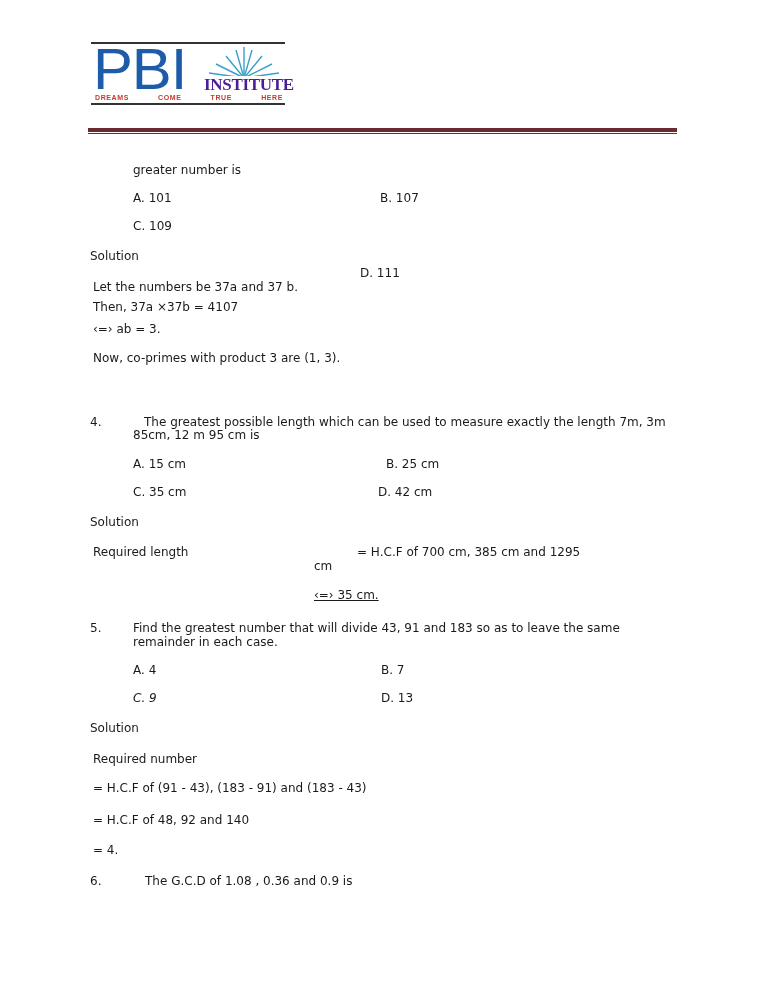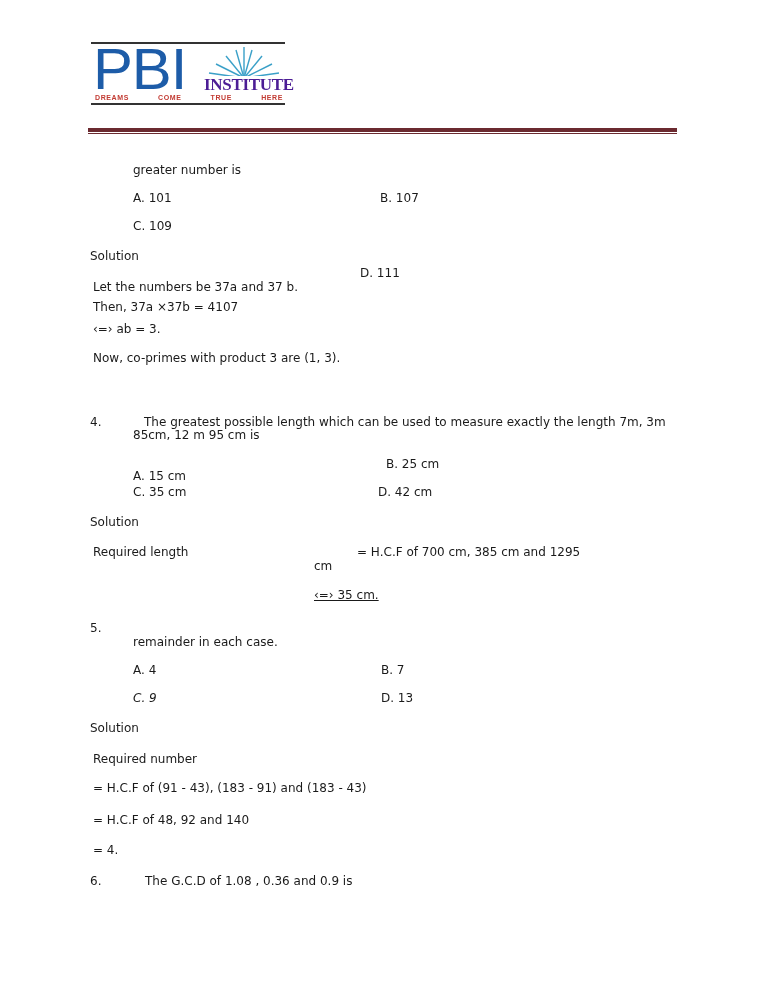--- a/index.html
+++ b/index.html
@@ -71,32 +71,33 @@
 
   <div class="txt" style="left:90px; top:249px;">Solution</div>
   <div class="txt" style="left:93px; top:280px;">Let the numbers be 37a and 37 b.</div>
   <div class="txt" style="left:93px; top:293px;margin-top:7px;">Then, 37a ×37b = 4107</div>
   <div class="txt" style="left:93px; top:322px;">‹=› ab = 3.</div>
   <div class="txt" style="left:93px; top:351px;">Now, co-primes with product 3 are (1, 3).</div>
 
   <div class="txt" style="left:90px; top:415px;">4.</div>
   <div class="txt" style="left:144px; top:415px;">The greatest possible length which can be used to measure exactly the length 7m, 3m</div>
   <div class="txt" style="left:133px; top:428px;">85cm, 12 m 95 cm is</div>
-  <div class="txt" style="left:133px; top:457px;margin-top:12px;">A.  15 cm</div>
+  <div class="txt" style="left:133px; top:457px;">A.  15 cm</div>
   <div class="txt" style="left:386px; top:457px;">B.  25 cm</div>
   <div class="txt" style="left:133px; top:485px;">C.  35 cm</div>
   <div class="txt" style="left:378px; top:485px;">D.  42 cm</div>
 
   <div class="txt" style="left:90px; top:515px;">Solution</div>
   <div class="txt" style="left:93px; top:545px;">Required length</div>
   <div class="txt" style="left:314px; top:545px;margin-left:43px;">= H.C.F of 700 cm, 385 cm and 1295</div>
   <div class="txt" style="left:314px; top:559px;">cm</div>
   <div class="txt" style="left:314px; top:588px;text-decoration:underline;">‹=› 35 cm.</div>
 
   <div class="txt" style="left:90px; top:621px;">5.</div>
+  <div class="txt" style="left:133px; top:621px;">Find the greatest number that will divide 43, 91 and 183 so as to leave the same</div>
   <div class="txt" style="left:133px; top:635px;">remainder in each case.</div>
   <div class="txt" style="left:133px; top:663px;">A.  4</div>
   <div class="txt" style="left:381px; top:663px;">B.  7</div>
   <div class="txt" style="left:133px; top:691px;font-style:italic;">C.  9</div>
   <div class="txt" style="left:381px; top:691px;">D.  13</div>
 
   <div class="txt" style="left:90px; top:721px;">Solution</div>
   <div class="txt" style="left:93px; top:752px;">Required number</div>
   <div class="txt" style="left:93px; top:781px;">= H.C.F of (91 - 43), (183 - 91) and (183 - 43)</div>
   <div class="txt" style="left:93px; top:813px;">= H.C.F of 48, 92 and 140</div>

